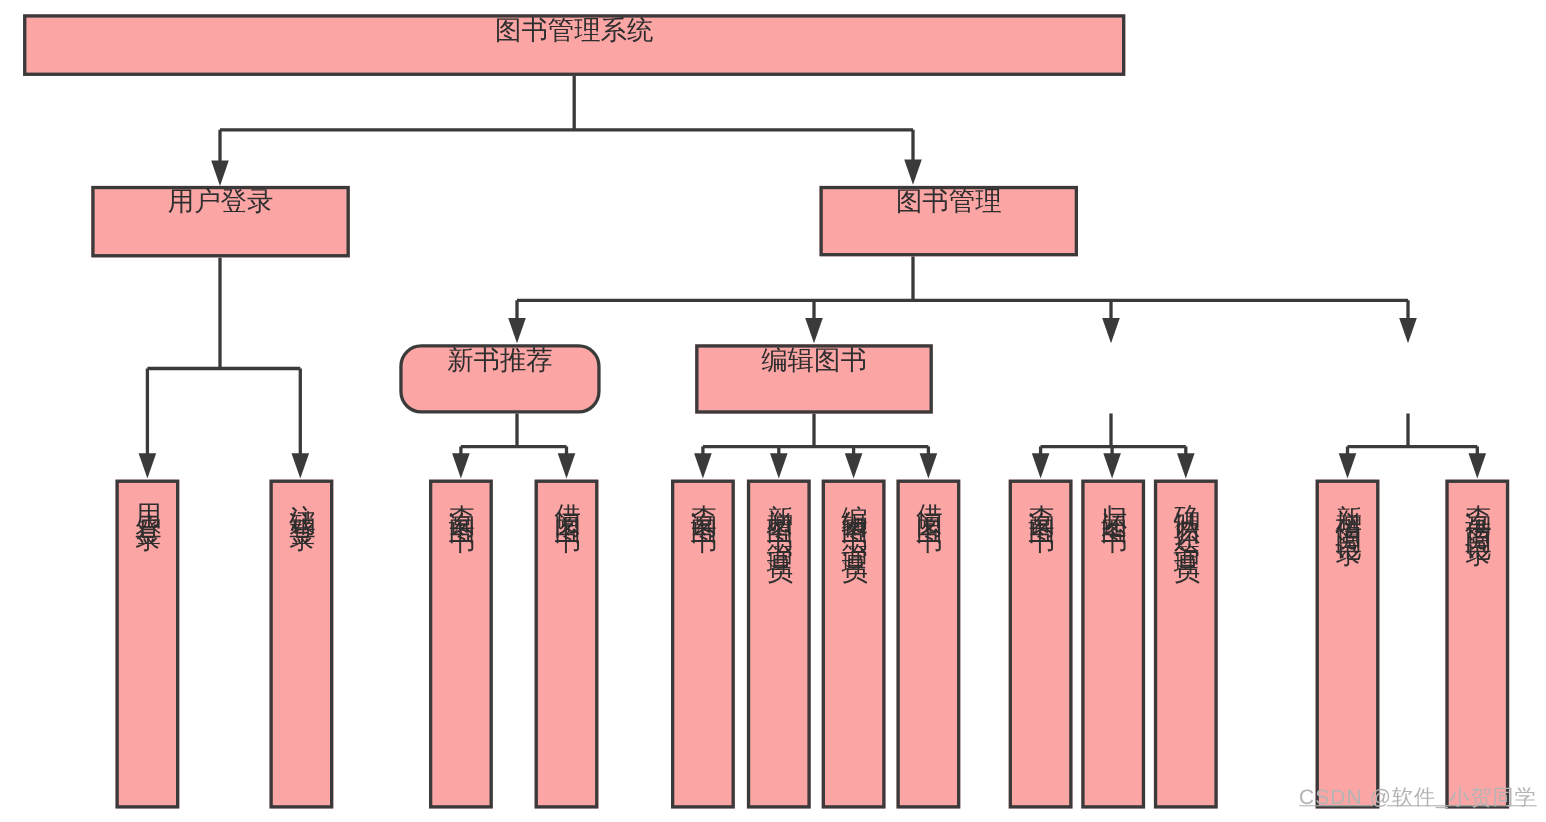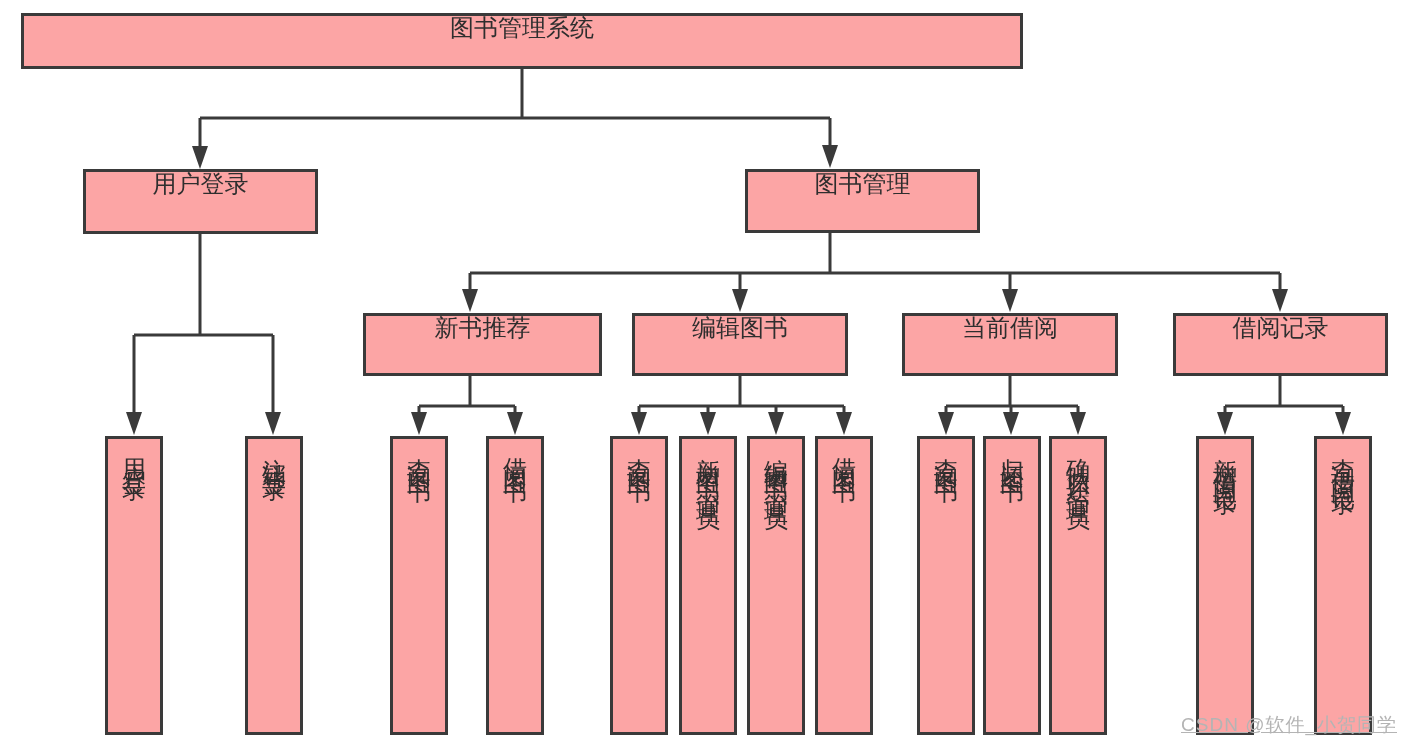--- a/index.html
+++ b/index.html
@@ -110,31 +110,25 @@
     <span>图书管理系统</span>
   </div>
 
   <div class="node" style="left:83px; top:169px; width:235px; height:65px;">
     <span>用户登录</span>
   </div>
   <div class="node" style="left:712px; top:169px; width:235px; height:64px;margin-left:33px;">
     <span>图书管理</span>
   </div>
 
-  <div class="node" style="left:363px; top:313px; width:239px; height:63px;">
+  <div class="node" style="left:363px; top:313px; width:183px; height:63px;border-radius:20px;">
     <span>新书推荐</span>
   </div>
   <div class="node" style="left:632px; top:313px; width:216px; height:63px;">
     <span>编辑图书</span>
-  </div>
-  <div class="node" style="left:902px; top:313px; width:216px; height:63px;">
-    <span>当前借阅</span>
-  </div>
-  <div class="node" style="left:1173px; top:313px; width:215px; height:63px;">
-    <span>借阅记录</span>
   </div>
 
   <div class="node v" style="left:105px; top:436px; width:58px; height:299px;">
     <span>用户登录</span>
   </div>
   <div class="node v" style="left:245px; top:436px; width:58px; height:299px;">
     <span>注销登录</span>
   </div>
 
   <div class="node v" style="left:390px; top:436px; width:58px; height:299px;">

